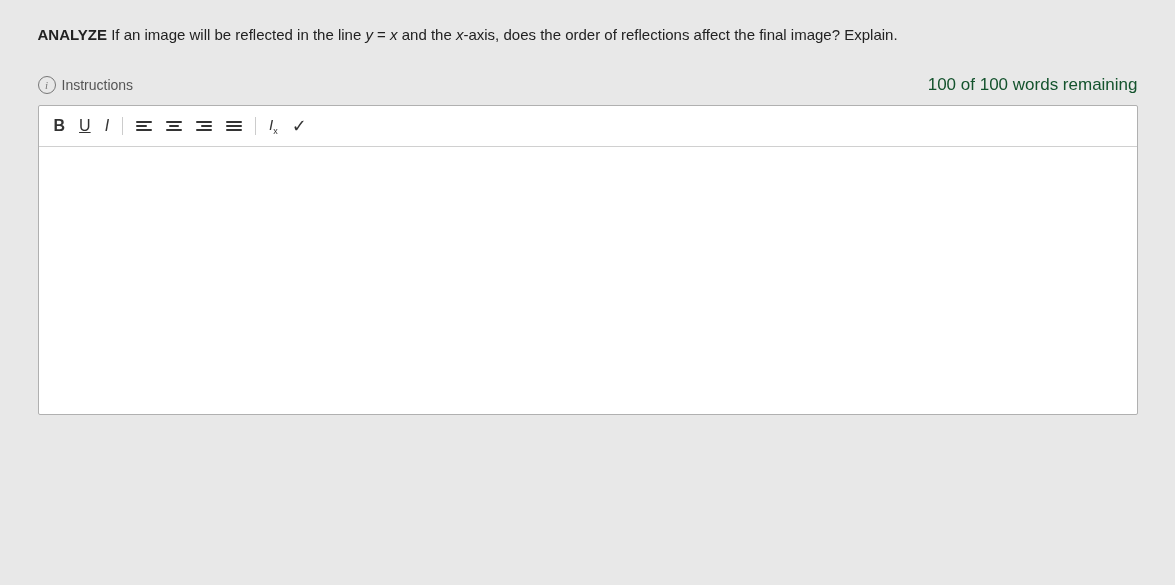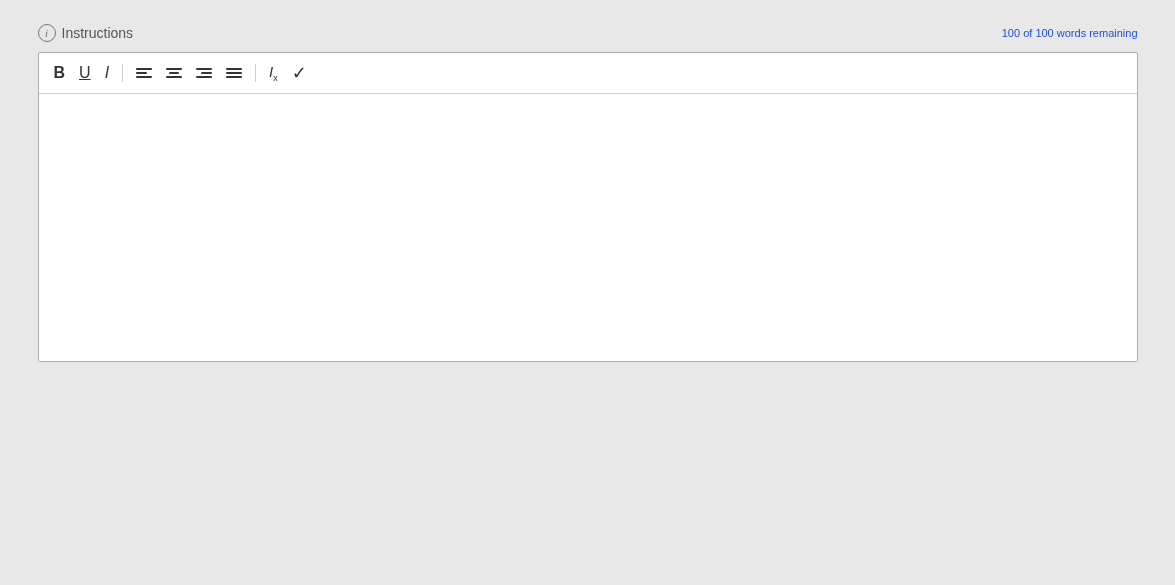--- a/index.html
+++ b/index.html
@@ -61,22 +61,22 @@
       align-items: center;
       justify-content: center;
       font-size: 11px;
       color: #777;
       font-style: italic;
       font-family: Georgia, serif;
       flex-shrink: 0;
     }
 
     .word-count {
-      font-size: 11px;
-      color: #1d4ed8;
+      font-size: 17px;
+      color: #14532d;
     }
 
     .editor-wrapper {
       border: 1px solid #b0b0b0;
       background-color: #fff;
       border-radius: 2px;
       min-height: 310px;
     }
 
     .toolbar {
@@ -181,20 +181,23 @@
       outline: none;
       font-size: 14px;
       color: #333;
     }
   </style>
 </head>
 <body>
 
 <div class="page-container">
 
+  <div class="question-text">
+    <span class="bold">ANALYZE</span><span> If an image will be reflected in the line </span><span><em>y</em> = <em>x</em></span><span> and the </span><span><em>x</em></span><span>-axis, does the order of reflections affect the final image? Explain.</span>
+  </div>
 
   <div class="instructions-row">
     <div class="instructions-label">
       <span class="info-icon">i</span>
       <span>Instructions</span>
     </div>
     <div class="word-count">100 of 100 words remaining</div>
   </div>
 
   <div class="editor-wrapper">

